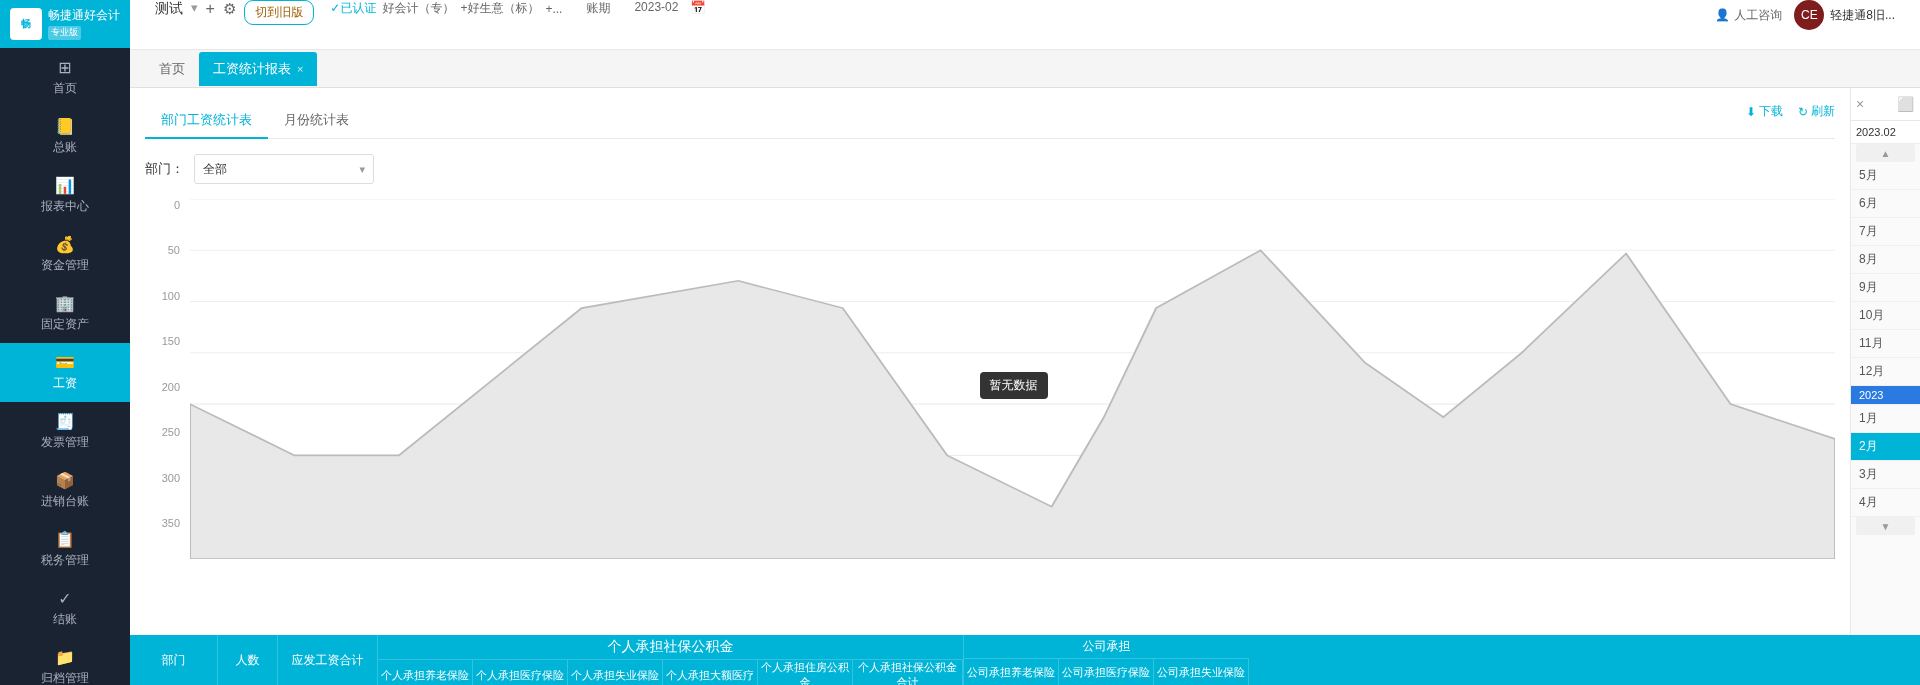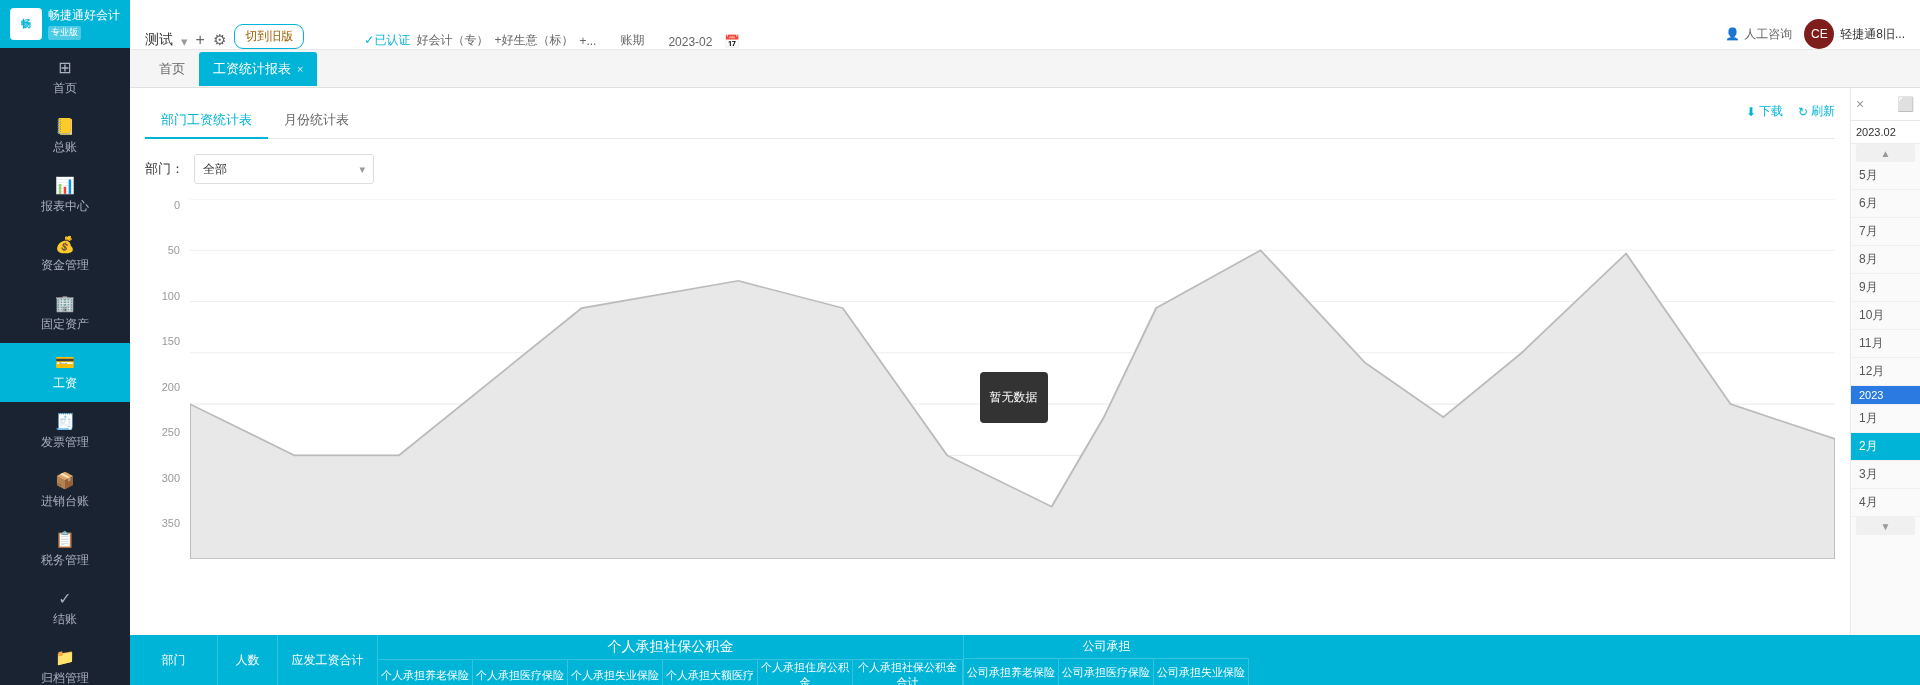--- a/index.html
+++ b/index.html
@@ -41,39 +41,39 @@
 
     
     .main { flex: 1; display: flex; flex-direction: column; height: 685px; overflow: hidden; }
 
     
     .topbar {
       background: white;
       border-bottom: 1px solid #e8e8e8;
       height: 50px;
       display: flex;
-      align-items: flex-end;
-      padding: 0 15px;
+      align-items: flex-start;
+      padding: 0 25px;
       gap: 8px;
     }
     .topbar-company { font-size: 14px; color: #333; font-weight: 500; }
     .topbar-arrow { color: #999; }
     .topbar-add { color: #666; cursor: pointer; font-size: 16px; }
     .topbar-settings { color: #666; cursor: pointer; font-size: 15px; }
     .topbar-switch-btn {
       border: 1px solid #00b4d8;
       color: #a16207;
       background: white;
       padding: 3px 10px;
       border-radius: 9px;
       cursor: pointer;
       font-size: 12px;
     }
     .topbar-badges { display: flex; align-items: center; gap: 6px; margin-left: 8px; }
-    .badge-certified { color: #00b4d8; font-size: 12px; margin-left: 44px; }
+    .badge-certified { color: #00b4d8; font-size: 12px; }
     .badge-text { color: #666; font-size: 12px; }
     .topbar-period { color: #666; font-size: 12px; margin-left: 16px; }
     .topbar-calendar { color: #666; margin-left: 4px; cursor: pointer; }
     .topbar-right { margin-left: auto; display: flex; align-items: center; gap: 12px; }
     .topbar-consultant { color: #666; font-size: 12px; cursor: pointer; display: flex; align-items: center; gap: 4px; }
     .topbar-user { display: flex; align-items: center; gap: 6px; cursor: pointer; }
     .topbar-avatar { width: 30px; height: 30px; border-radius: 50%; background: #7f1d1d; display: flex; align-items: center; justify-content: center; color: white; font-size: 12px; font-weight: normal; }
     .topbar-username { font-size: 12px; color: #333; }
 
     
@@ -260,21 +260,21 @@
       padding: 3px 8px;
       cursor: default;
     }
     .month-item.current-month { background: #00b4d8; color: white; }
 
     
     .chart-tooltip {
       position: absolute;
       background: #333;
       color: white;
-      padding: 17px 10px;
+      padding: 5px 10px;
       border-radius: 4px;
       font-size: 12px;
       pointer-events: none;
     }
 
     
     .chart-svg { width: 100%; height: 100%; }
   </style>
 </head>
 <body>

